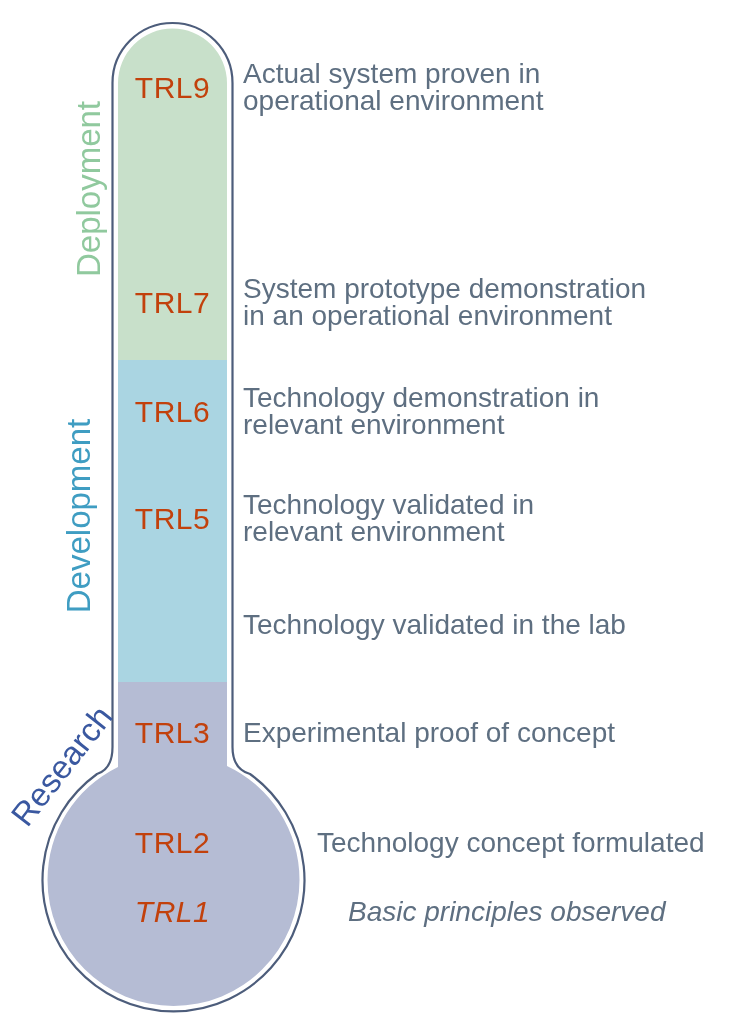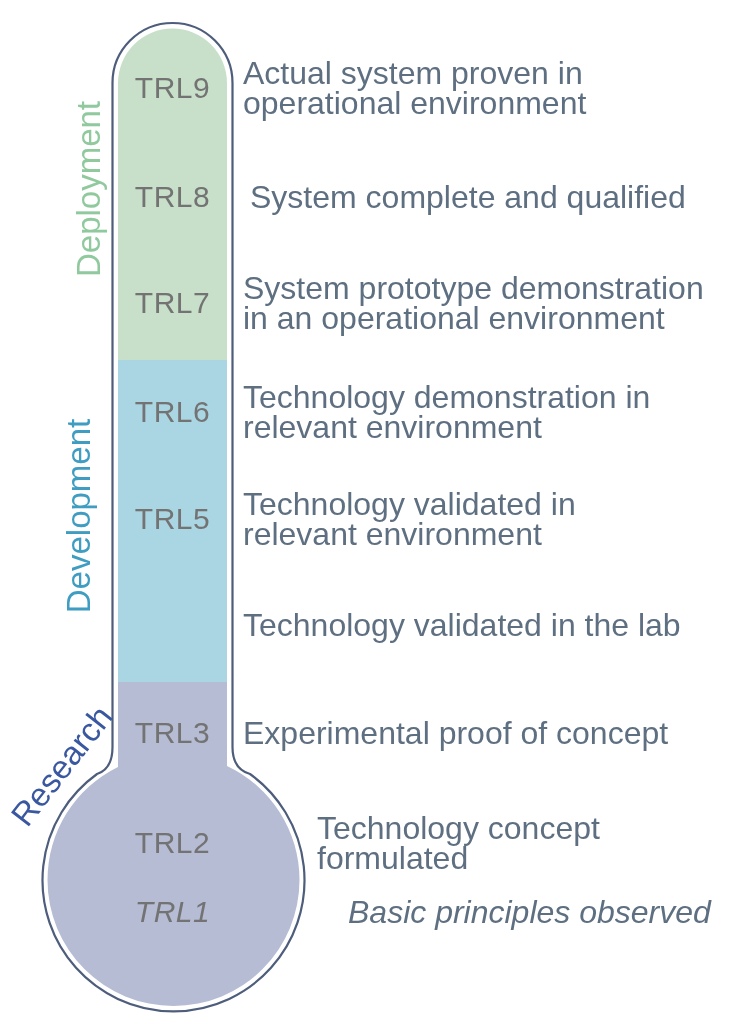--- a/index.html
+++ b/index.html
@@ -27,29 +27,29 @@
     height: 64px;
   }
   .trl-label {
     position: absolute;
     left: 113px;
     width: 119px;
     top: 50%;
     transform: translateY(-50%);
     text-align: center;
     font-size: 30px;
-    color: #737373;
+    color: #c2410c;
     letter-spacing: 0.5px;
   }
   .trl-desc {
     position: absolute;
     left: 243px;
     top: 50%;
     transform: translateY(-50%);
-    font-size: 32px;
+    font-size: 28px;
     line-height: 0.95;
     color: #5e6f81;
     white-space: pre-line;
   }
   .phase-label {
     position: absolute;
     white-space: nowrap;
     font-size: 33px;
     transform: translate(-50%, -50%) rotate(-90deg);
   }
@@ -85,24 +85,20 @@
 
   <div class="phase-label" style="left: 89px; top: 189px; color: rgb(144, 201, 158);">Deployment</div>
   <div class="phase-label" style="left: 79px; top: 516px; color: rgb(63, 157, 194);">Development</div>
   <div class="phase-label research" style="left: 62px; top: 766px; color: rgb(58, 88, 160);">Research</div>
 
   <div class="row" style="top:56px;">
     <div class="trl-label">TRL9</div>
     <div class="trl-desc">Actual system proven in
 operational environment</div>
   </div>
-  <div class="row" style="top:165px;">
-    <div class="trl-label">TRL8</div>
-    <div class="trl-desc" style="left:250px;">System complete and qualified</div>
-  </div>
   <div class="row" style="top:271px;padding-left:44px;">
     <div class="trl-label">TRL7</div>
     <div class="trl-desc">System prototype demonstration
 in an operational environment</div>
   </div>
   <div class="row" style="top:380px;">
     <div class="trl-label">TRL6</div>
     <div class="trl-desc">Technology demonstration in
 relevant environment</div>
   </div>

